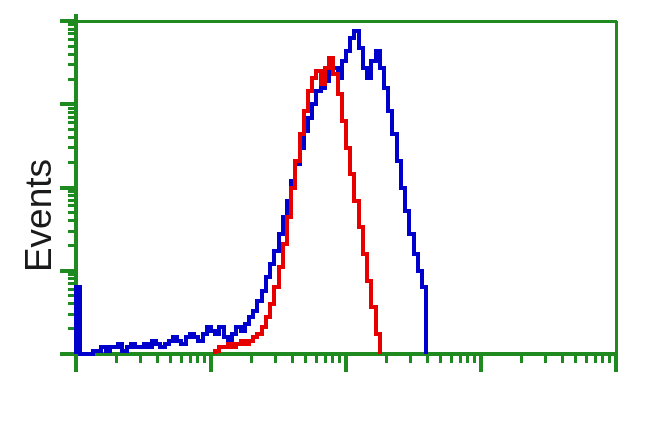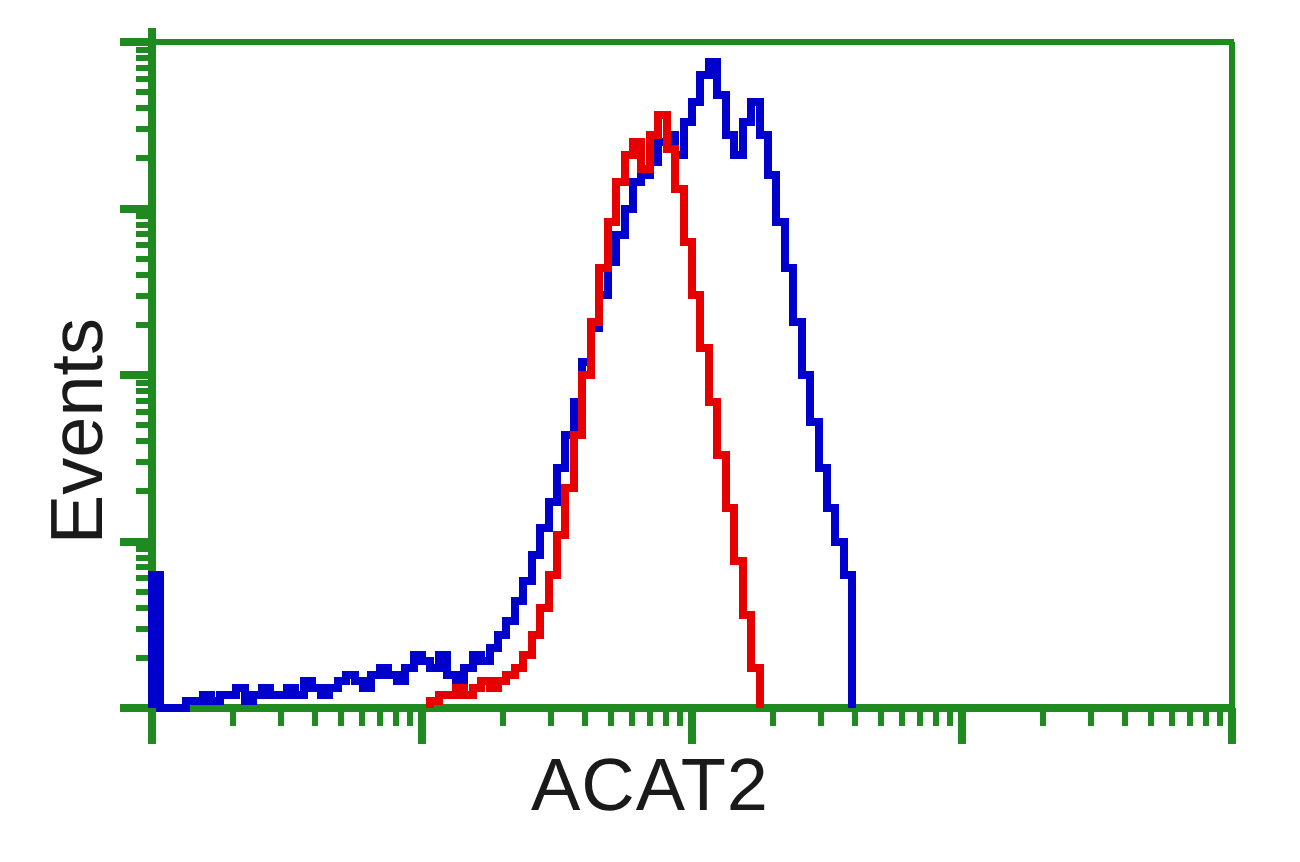--- a/index.html
+++ b/index.html
@@ -153,15 +153,14 @@
 
     <g id="series-layer">
         <path d="M 76 354 L 76.00 287.40 L 80.22 287.40 L 80.22 354.00 L 84.44 354.00 L 84.44 354.00 L 88.66 354.00 L 88.66 354.00 L 92.88 354.00 L 92.88 350.67 L 97.09 350.67 L 97.09 350.67 L 101.31 350.67 L 101.31 347.34 L 105.53 347.34 L 105.53 350.67 L 109.75 350.67 L 109.75 347.34 L 113.97 347.34 L 113.97 347.34 L 118.19 347.34 L 118.19 344.01 L 122.41 344.01 L 122.41 350.67 L 126.63 350.67 L 126.63 347.34 L 130.84 347.34 L 130.84 344.01 L 135.06 344.01 L 135.06 347.34 L 139.28 347.34 L 139.28 347.34 L 143.50 347.34 L 143.50 344.01 L 147.72 344.01 L 147.72 347.34 L 151.94 347.34 L 151.94 340.68 L 156.16 340.68 L 156.16 344.01 L 160.38 344.01 L 160.38 347.34 L 164.59 347.34 L 164.59 344.01 L 168.81 344.01 L 168.81 340.68 L 173.03 340.68 L 173.03 337.35 L 177.25 337.35 L 177.25 340.68 L 181.47 340.68 L 181.47 344.01 L 185.69 344.01 L 185.69 337.35 L 189.91 337.35 L 189.91 334.02 L 194.13 334.02 L 194.13 337.35 L 198.34 337.35 L 198.34 340.68 L 202.56 340.68 L 202.56 334.02 L 206.78 334.02 L 206.78 327.36 L 211.00 327.36 L 211.00 330.69 L 215.22 330.69 L 215.22 334.02 L 219.44 334.02 L 219.44 327.36 L 223.66 327.36 L 223.66 337.35 L 227.88 337.35 L 227.88 340.68 L 232.09 340.68 L 232.09 334.02 L 236.31 334.02 L 236.31 327.36 L 240.53 327.36 L 240.53 330.69 L 244.75 330.69 L 244.75 324.03 L 248.97 324.03 L 248.97 317.37 L 253.19 317.37 L 253.19 310.71 L 257.41 310.71 L 257.41 300.72 L 261.63 300.72 L 261.63 290.73 L 265.84 290.73 L 265.84 277.41 L 270.06 277.41 L 270.06 264.09 L 274.28 264.09 L 274.28 250.77 L 278.50 250.77 L 278.50 234.12 L 282.72 234.12 L 282.72 217.47 L 286.94 217.47 L 286.94 200.82 L 291.16 200.82 L 291.16 180.84 L 295.38 180.84 L 295.38 164.19 L 299.59 164.19 L 299.59 147.54 L 303.81 147.54 L 303.81 130.89 L 308.03 130.89 L 308.03 117.57 L 312.25 117.57 L 312.25 104.25 L 316.47 104.25 L 316.47 90.93 L 320.69 90.93 L 320.69 87.60 L 324.91 87.60 L 324.91 80.94 L 329.13 80.94 L 329.13 70.95 L 333.34 70.95 L 333.34 67.62 L 337.56 67.62 L 337.56 77.61 L 341.78 77.61 L 341.78 60.96 L 346.00 60.96 L 346.00 50.97 L 350.22 50.97 L 350.22 37.65 L 354.44 37.65 L 354.44 30.99 L 358.66 30.99 L 358.66 47.64 L 362.88 47.64 L 362.88 67.62 L 367.09 67.62 L 367.09 77.61 L 371.31 77.61 L 371.31 60.96 L 375.53 60.96 L 375.53 50.97 L 379.75 50.97 L 379.75 67.62 L 383.97 67.62 L 383.97 87.60 L 388.19 87.60 L 388.19 110.91 L 392.41 110.91 L 392.41 134.22 L 396.63 134.22 L 396.63 160.86 L 400.84 160.86 L 400.84 187.50 L 405.06 187.50 L 405.06 210.81 L 409.28 210.81 L 409.28 234.12 L 413.50 234.12 L 413.50 254.10 L 417.72 254.10 L 417.72 270.75 L 421.94 270.75 L 421.94 287.40 L 426.16 287.40 L 426.15625 354" fill="none" stroke="#0000cc" stroke-width="4" stroke-linejoin="miter" stroke-linecap="butt"></path>
         <path d="M 215.21875 354 L 215.22 350.67 L 219.44 350.67 L 219.44 347.34 L 223.66 347.34 L 223.66 347.34 L 227.88 347.34 L 227.88 344.01 L 232.09 344.01 L 232.09 347.34 L 236.31 347.34 L 236.31 344.01 L 240.53 344.01 L 240.53 340.68 L 244.75 340.68 L 244.75 344.01 L 248.97 344.01 L 248.97 340.68 L 253.19 340.68 L 253.19 337.35 L 257.41 337.35 L 257.41 334.02 L 261.63 334.02 L 261.63 327.36 L 265.84 327.36 L 265.84 317.37 L 270.06 317.37 L 270.06 304.05 L 274.28 304.05 L 274.28 287.40 L 278.50 287.40 L 278.50 267.42 L 282.72 267.42 L 282.72 244.11 L 286.94 244.11 L 286.94 217.47 L 291.16 217.47 L 291.16 187.50 L 295.38 187.50 L 295.38 160.86 L 299.59 160.86 L 299.59 134.22 L 303.81 134.22 L 303.81 110.91 L 308.03 110.91 L 308.03 90.93 L 312.25 90.93 L 312.25 77.61 L 316.47 77.61 L 316.47 70.95 L 320.69 70.95 L 320.69 84.27 L 324.91 84.27 L 324.91 67.62 L 329.13 67.62 L 329.13 57.63 L 333.34 57.63 L 333.34 74.28 L 337.56 74.28 L 337.56 94.26 L 341.78 94.26 L 341.78 120.90 L 346.00 120.90 L 346.00 147.54 L 350.22 147.54 L 350.22 174.18 L 354.44 174.18 L 354.44 200.82 L 358.66 200.82 L 358.66 227.46 L 362.88 227.46 L 362.88 254.10 L 367.09 254.10 L 367.09 280.74 L 371.31 280.74 L 371.31 307.38 L 375.53 307.38 L 375.53 334.02 L 379.75 334.02 L 379.75 354" fill="none" stroke="#e60000" stroke-width="4" stroke-linejoin="miter" stroke-linecap="butt"></path>
       </g>
 
   </svg>
 
   <div class="axis-title" id="y-axis-title">Events</div>
 
-  <div class="axis-title" id="x-axis-title">ACAT2</div>
 
 </div>
 
 </body></html>

